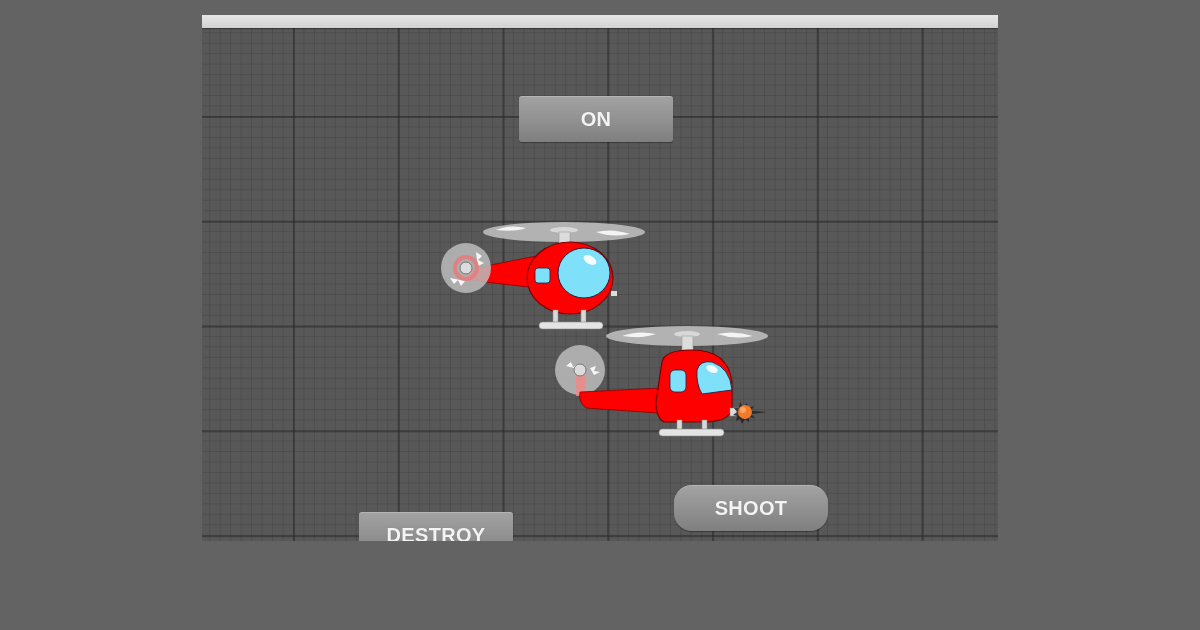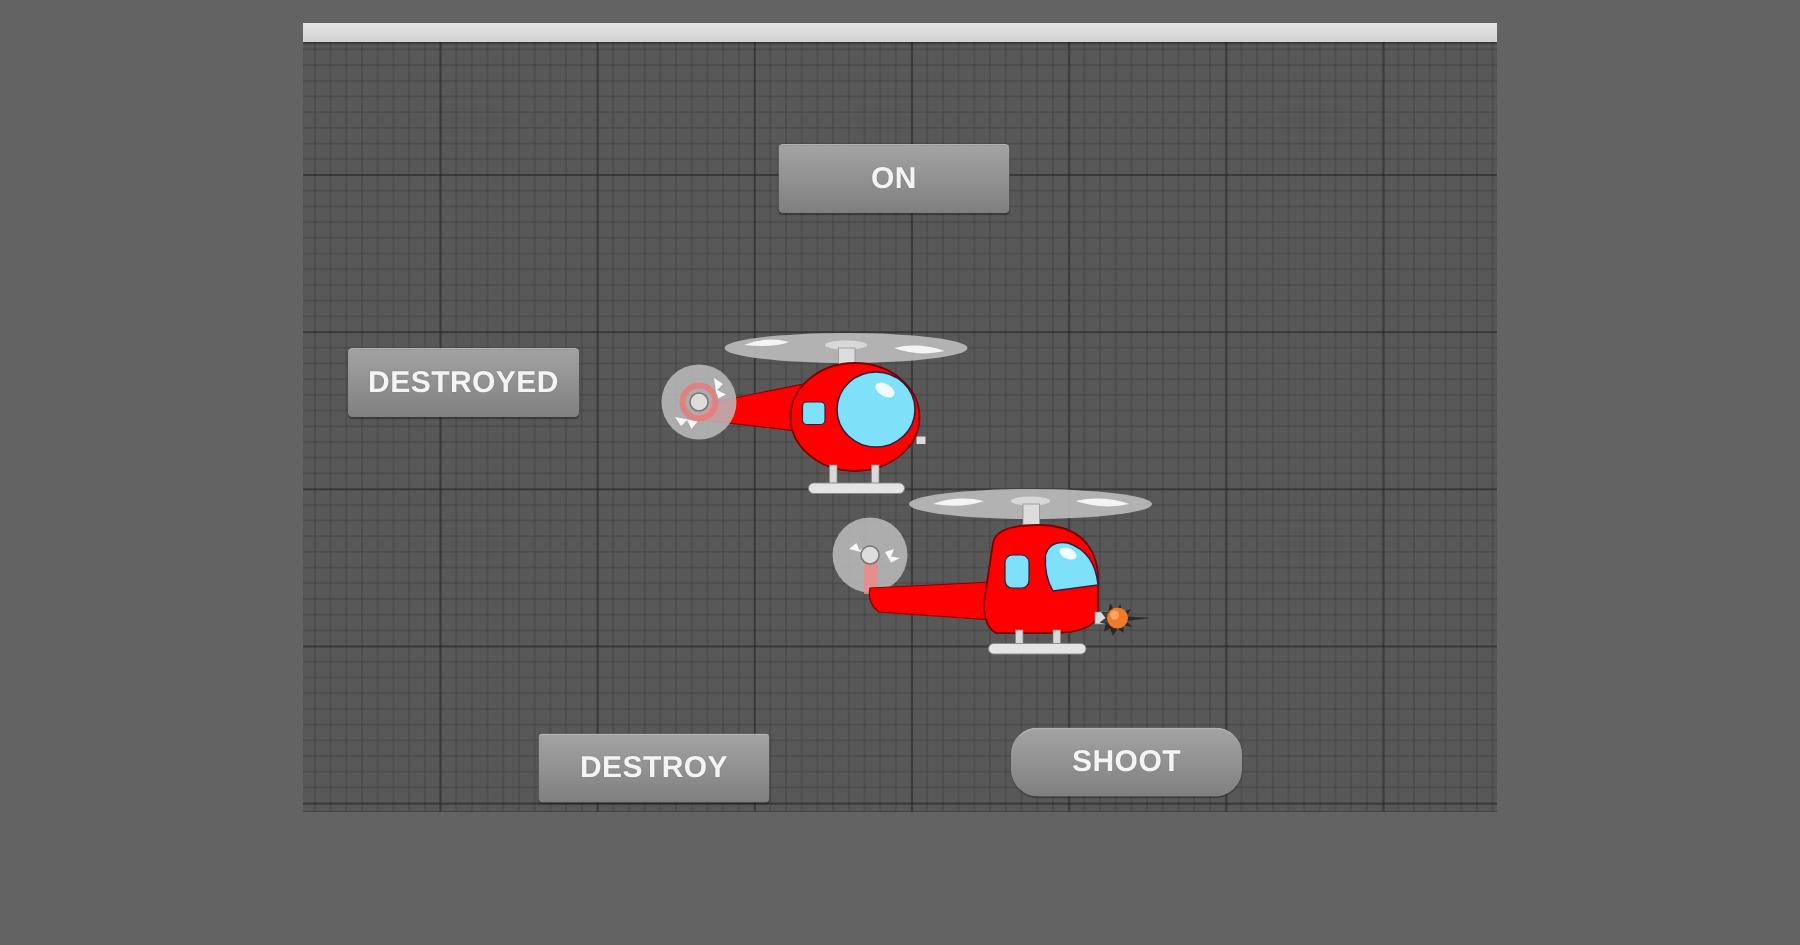--- a/index.html
+++ b/index.html
@@ -2,21 +2,21 @@
 <html><head>
 <meta charset="utf-8">
 <style>
   html, body { margin:0; padding:0; }
   body {
     width:1200px; height:630px; background:#636363; position:relative; overflow:hidden;
     font-family:"Liberation Sans", sans-serif;
   }
   .stage {
     position:absolute; left:202px; top:15px; width:796px; height:526px;
-    background-color:#000000;
+    background-color:#a3a3a3;
     overflow:hidden;
   }
   .grid {
     position:absolute; left:0; top:13px; width:796px; height:574px;
     background-color:#585858;
     background-image:
       linear-gradient(to right, rgba(40,40,40,0.55) 1.5px, transparent 1.5px),
       linear-gradient(to bottom, rgba(40,40,40,0.55) 1.5px, transparent 1.5px),
       linear-gradient(to right, rgba(60,60,60,0.35) 1px, transparent 1px),
       linear-gradient(to bottom, rgba(60,60,60,0.35) 1px, transparent 1px);
@@ -46,22 +46,21 @@
 </style>
 </head>
 <body>
 
 <div class="stage">
   <div class="grid"></div>
   <div class="bar top"></div>
   <div class="bar bottom"></div>
 
   <div class="btn" style="left:317px; top:81px;">ON</div>
-  <div class="btn" style="left:30px; top:217px;">DESTROYED</div>
-  <div class="btn" style="left:157px; top:474px;">DESTROY</div>
+  <div class="btn" style="left:157px; top:497px;">DESTROY</div>
   <div class="btn" style="left:472px; top:470px;border-radius:18px;">SHOOT</div>
 
   <svg class="heli" style="left:234px; top:203px;" width="220" height="115" viewBox="0 0 220 115">
 
     <ellipse cx="128" cy="14" rx="81" ry="10" fill="#bdbdbd" opacity="0.9"></ellipse>
     <path d="M60 12 q14 -6 30 -2 q-10 4 -30 2z M160 14 q16 -4 34 2 q-18 4 -34 -2z" fill="#ffffff" opacity="0.85"></path>
     <ellipse cx="128" cy="12" rx="14" ry="3" fill="#d8d8d8"></ellipse>
     <rect x="123" y="14" width="11" height="12" fill="#dcdcdc" stroke="#999" stroke-width="0.6"></rect>
 
     <path d="M30 52 L110 36 L118 72 L32 62 Z" fill="#ff0000" stroke="#8a0000" stroke-width="0.8"></path>

